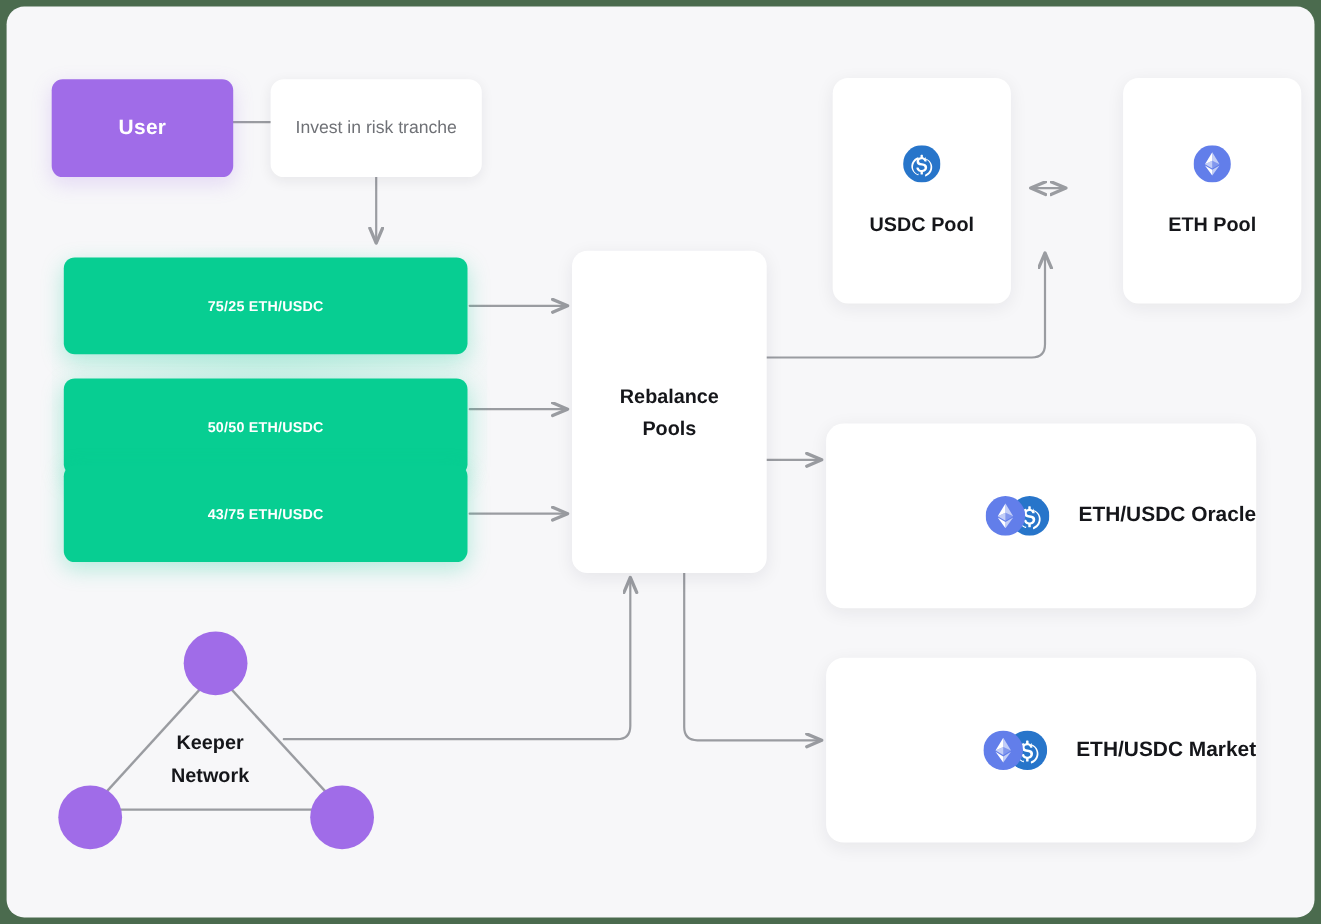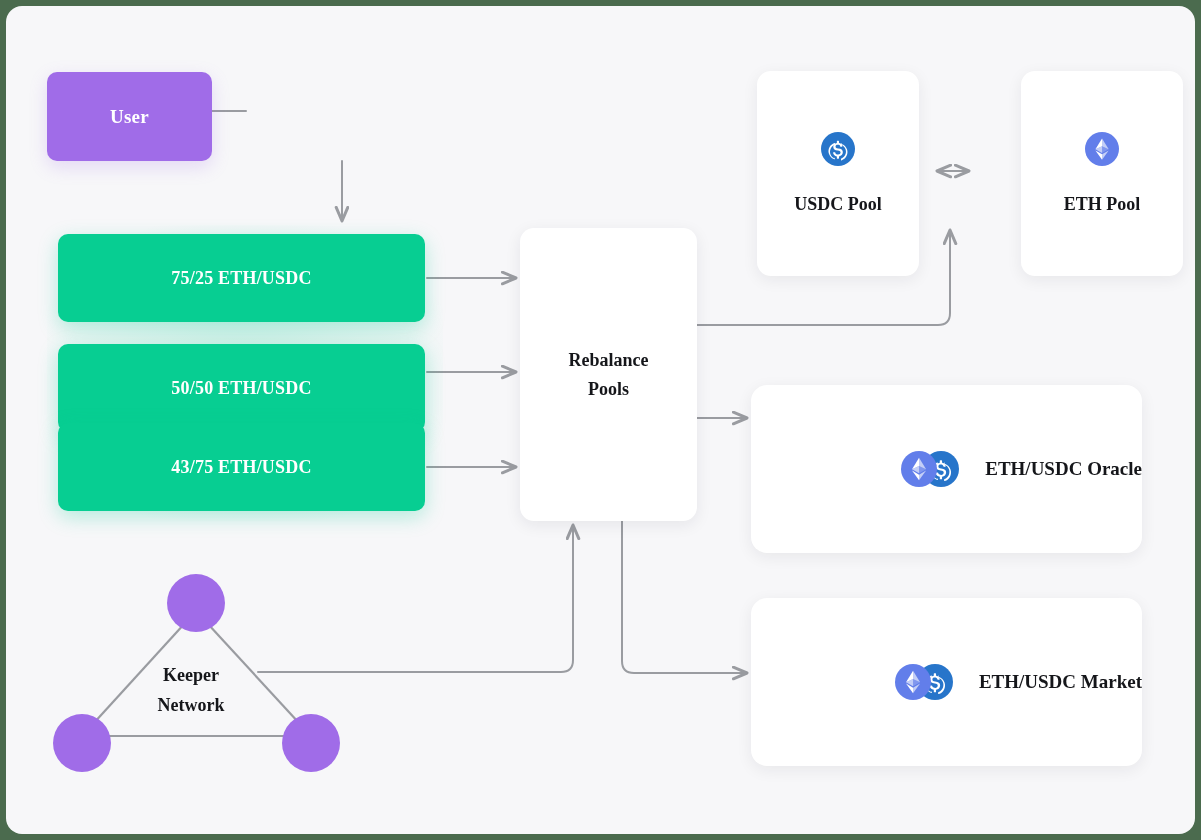--- a/index.html
+++ b/index.html
@@ -15,21 +15,20 @@
   body {
     background: #4b6b4e;
   }
 
   .frame {
     position: absolute;
     left: 0; top: 0;
     width: 1201px;
     height: 840px;
     background: #4b6b4e;
-    font-family: Liberation Serif, serif;
   }
 
   .canvas {
     position: absolute;
     left: 6px;
     top: 6px;
     width: 1189px;
     height: 828px;
     background: #f7f7f9;
     border-radius: 16px;
@@ -89,21 +88,21 @@
   }
 
   .tranche {
     position: absolute;
     left: 52px;
     width: 367px;
     height: 88px;
     border-radius: 10px;
     background: #07ce92;
     color: #ffffff;
-    font-size: 18px;
+    font-size: 13px;
     font-weight: bold;
     letter-spacing: 0.2px;
     display: flex;
     align-items: center;
     justify-content: center;
     box-shadow: 0 6px 20px rgba(7,206,146,0.28);
   }
   .tranche-0 { top: 228px; }
   .tranche-1 { top: 338px; justify-content: center; }
   .tranche-2 { top: 417px; }
@@ -259,20 +258,23 @@
         <path d="M252,666 L555,666 Q567,666 567,654 L567,519" marker-end="url(#arrowhead)"></path>
 
         <path d="M931,165 L963,165" marker-end="url(#arrowhead)" marker-start="url(#arrowhead-start)"></path>
       </g>
     </svg>
 
     <div class="node user-box">
       <span>User</span>
     </div>
 
+    <div class="node invest-box">
+      <span>Invest in risk tranche</span>
+    </div>
 
     <div class="tranche-group"></div>
 
     <div class="tranche tranche-0">
       <span>75/25 ETH/USDC</span>
     </div>
     <div class="tranche tranche-1">
       <span>50/50 ETH/USDC</span>
     </div>
     <div class="tranche tranche-2">

